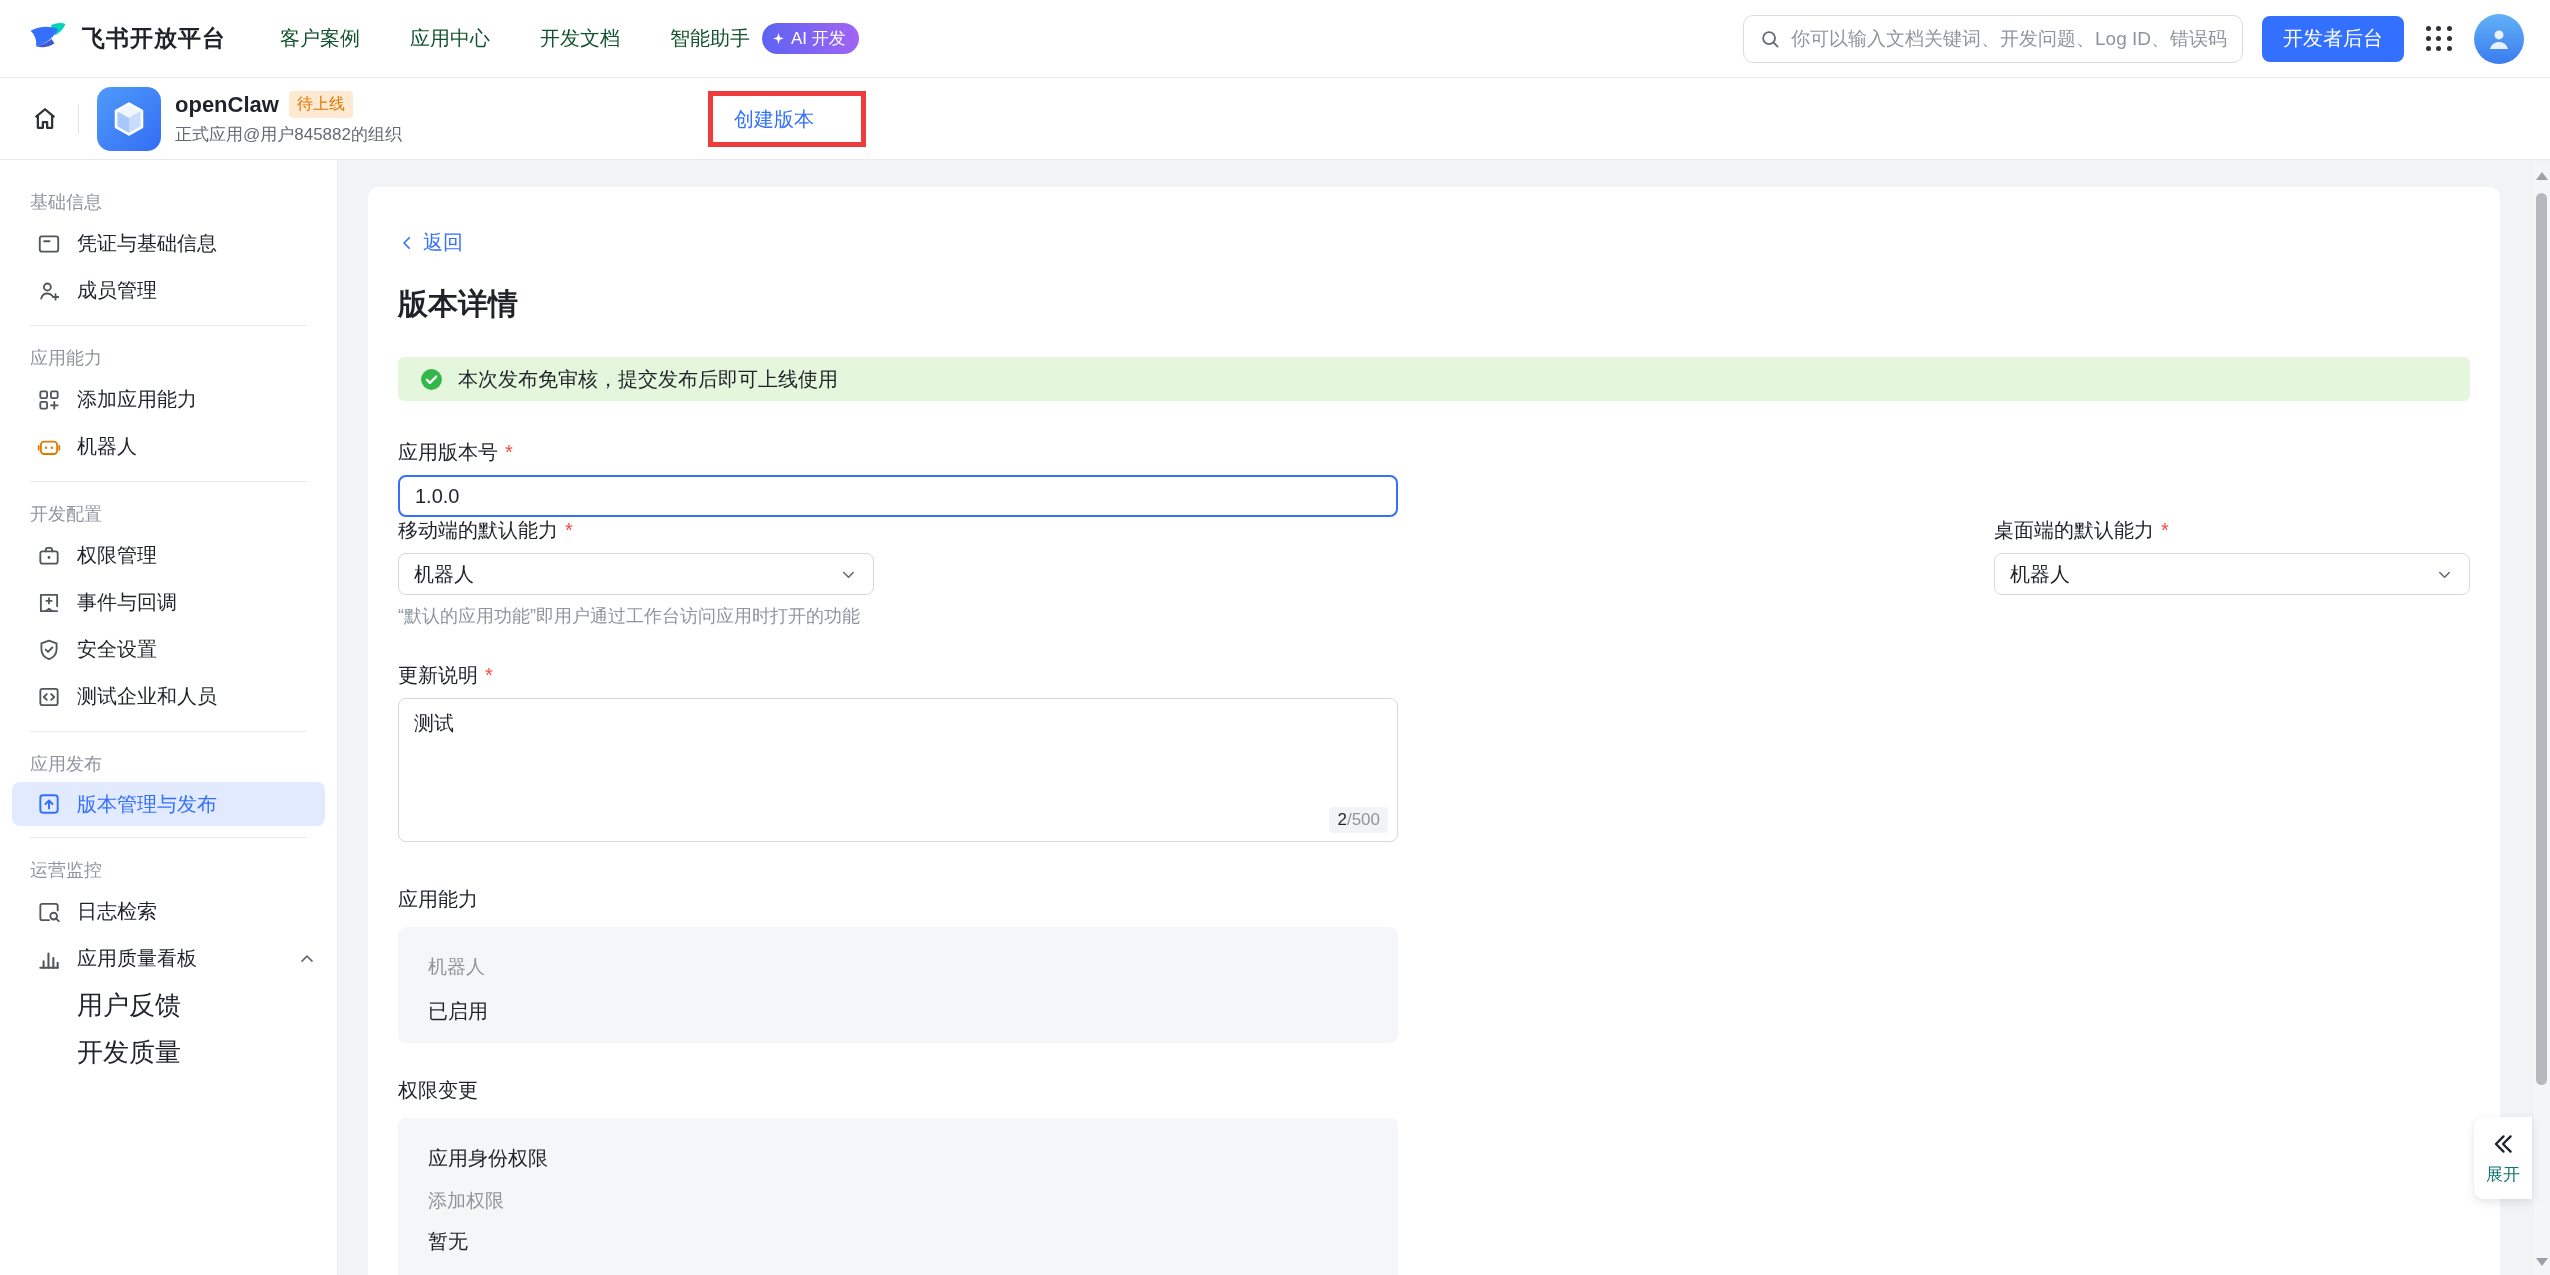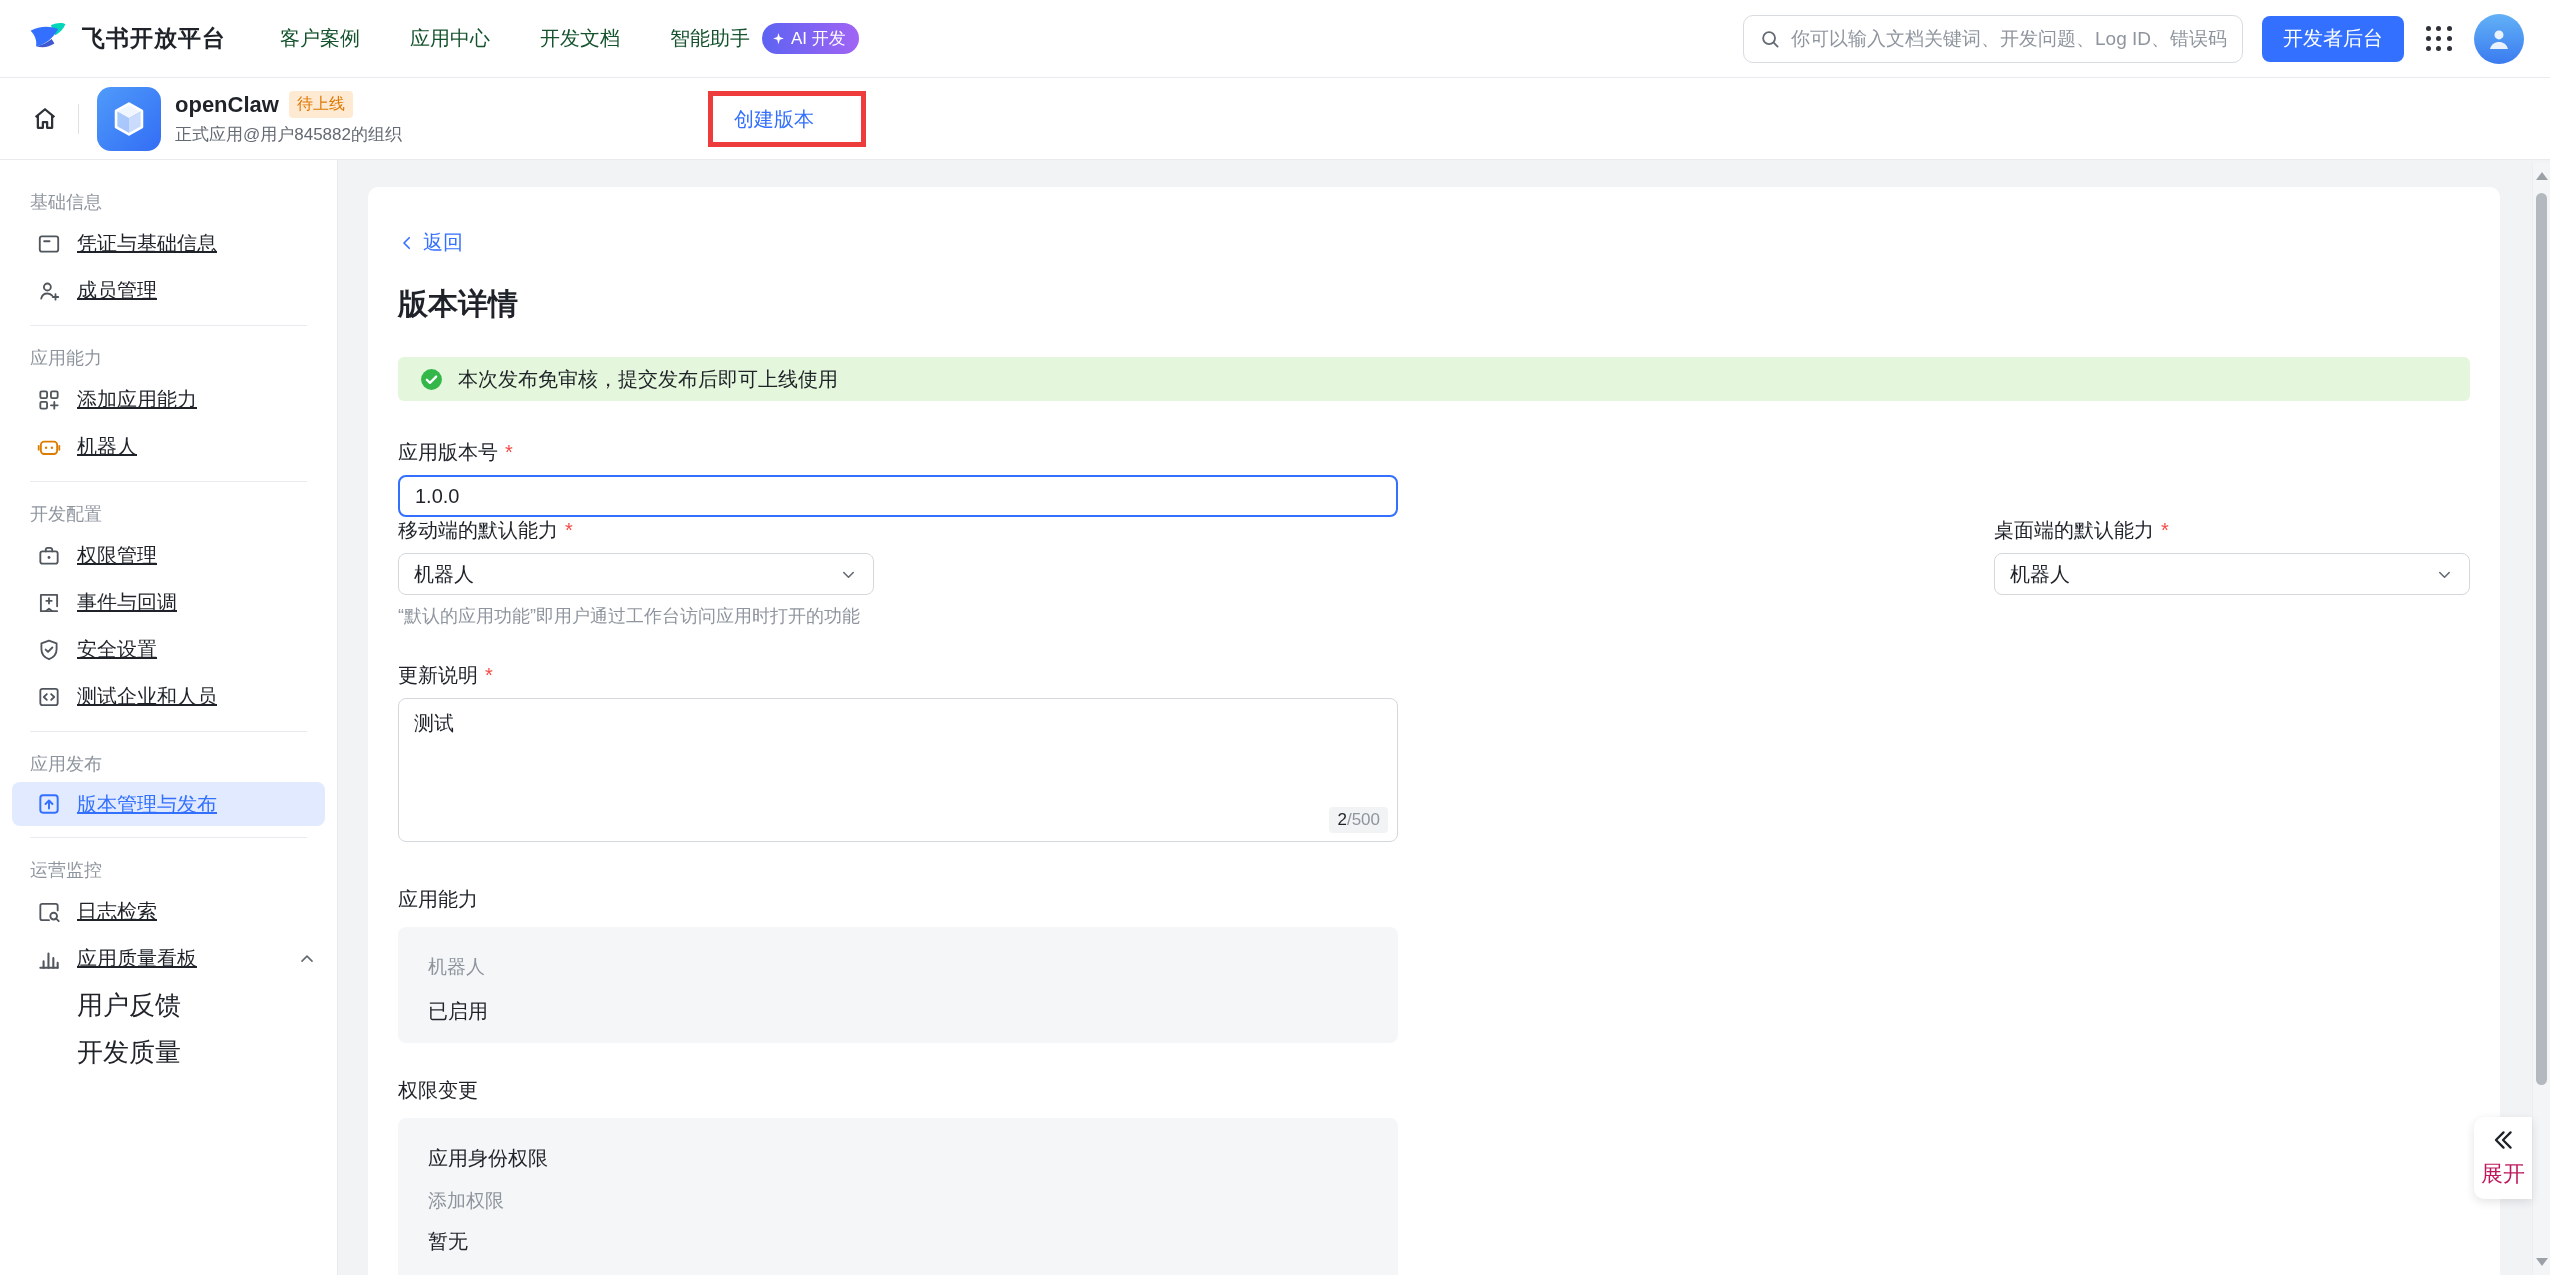--- a/index.html
+++ b/index.html
@@ -53,21 +53,21 @@
     align-items:center; font-size:20px; color:#3370ff; cursor:pointer; z-index:3; }
   .red-annotation { position:absolute; left:708px; top:13px; width:158px; height:56px;
     border:5px solid #ee3b3b; z-index:5; pointer-events:none; }
 
   
   .sidebar { position:absolute; left:0; top:160px; width:338px; height:1115px; background:#fff;
     border-right:1px solid #e8eaed; padding-top:24px; z-index:5; }
   .side-header { margin:20px 0 6px 30px; font-size:18px; color:#8f959e; }
   .side-header:first-child { margin-top:6px; }
   .side-item { height:47px; display:flex; align-items:center; padding:0 20px 0 36px; gap:15px;
-    font-size:20px; color:#1f2329; cursor:pointer;text-decoration:underline; }
+    font-size:20px; color:#1f2329; cursor:pointer; }
   .side-item .icn { display:flex; color:#51565d; }
   .side-item.selected { margin:4px 12px; height:44px; padding:0 8px 0 24px; border-radius:8px;
     background:#e1eaff; color:#3370ff; }
   .side-item.selected .icn { color:#3370ff; }
   .side-item .orange { color:#de7c02; }
   .side-item .spacer { flex:1; }
   .side-sub { height:47px; display:flex; align-items:center; padding-left:77px; font-size:26px;
     color:#1f2329; cursor:pointer; }
   .side-divider { height:1px; background:#e8eaed; margin:11px 30px; }
 
@@ -116,21 +116,21 @@
     border-bottom:8px solid #9ca1a8; cursor:pointer; }
   .sb-down { position:absolute; bottom:9px; left:3px; width:0; height:0;
     border-left:6px solid transparent; border-right:6px solid transparent;
     border-top:8px solid #9ca1a8; cursor:pointer; }
   .sb-thumb { position:absolute; top:30px; left:3px; width:11px; height:892px; border-radius:6px;
     background:#b4b9bf; cursor:pointer; }
   .expand-tab { position:absolute; right:18px; top:1117px; width:58px; height:82px; background:#fff;
     border-radius:10px 0 0 10px; box-shadow:0 3px 10px rgba(31,35,41,.12); display:flex;
     flex-direction:column; align-items:center; justify-content:center; gap:6px; cursor:pointer;
     z-index:31; }
-  .expand-tab .lbl { font-size:22px; color:#be185d; }
+  .expand-tab .lbl { font-size:17px; color:#0f766e; }
 </style>
 </head>
 <body>
 
 <div class="page">
 
   <div class="topnav">
     <div class="logo-group">
       <span style="display:flex">
         <svg width="44" height="44" viewBox="0 0 48 48">

